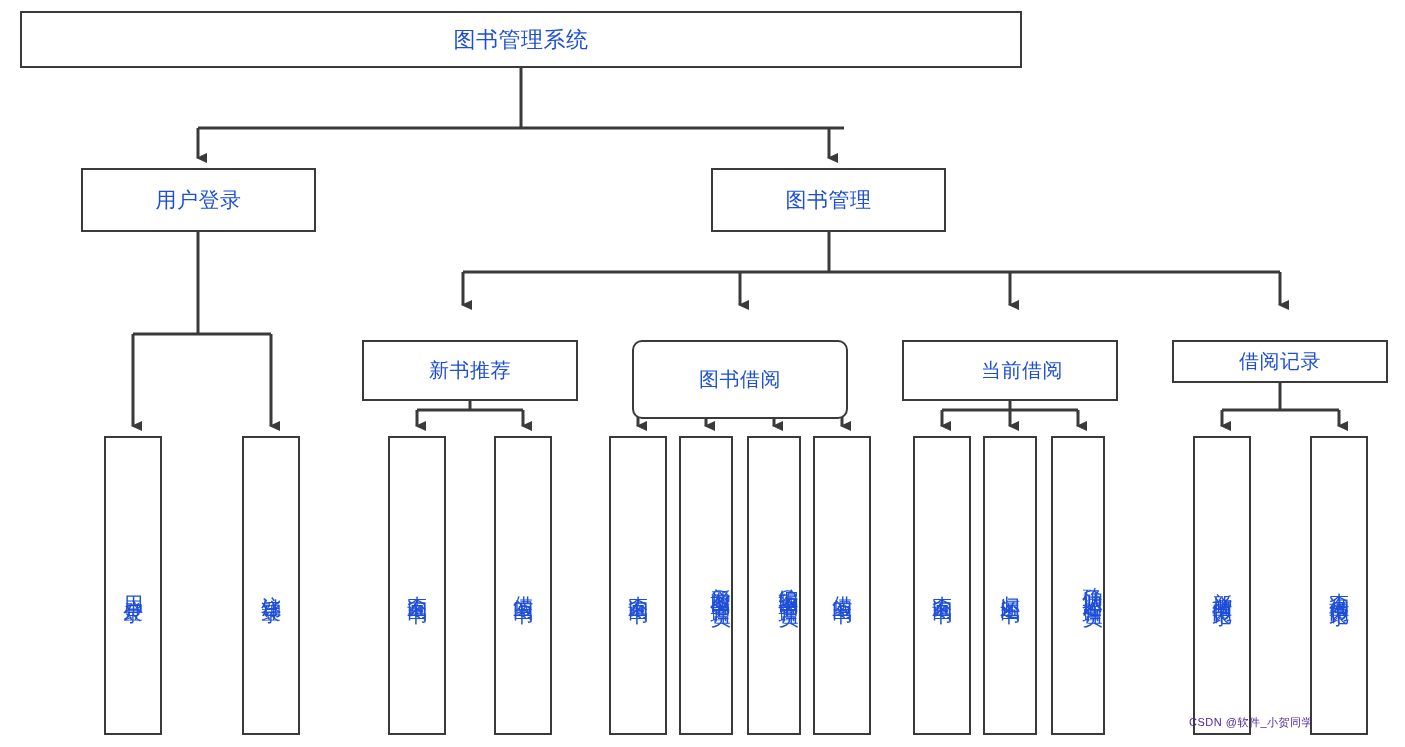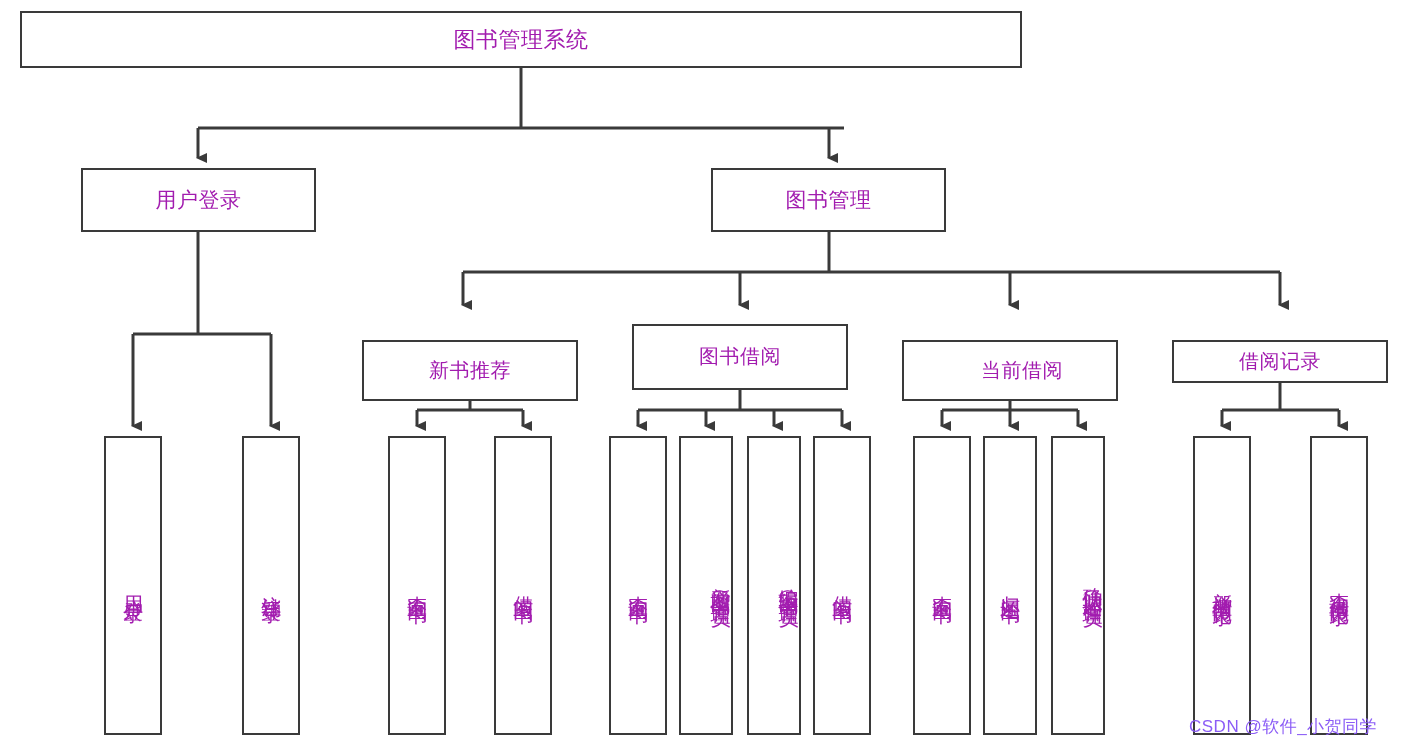--- a/index.html
+++ b/index.html
@@ -22,21 +22,21 @@
     left: 0; top: 0;
     width: 1405px;
     height: 747px;
     pointer-events: none;
   }
   .node {
     position: absolute;
     box-sizing: border-box;
     border: 2.5px solid #3a3a3a;
     background: #ffffff;
-    color: #a21caf;
+    color: #1d4ed8;
     display: flex;
     align-items: center;
     justify-content: center;
     text-align: center;
     line-height: 1.08;
     font-size: 21px;
     letter-spacing: 0.5px;
   }
   .node.root { font-size: 22px; }
   .node.lvl2 { font-size: 21px; }
@@ -46,22 +46,22 @@
     writing-mode: vertical-rl;
     text-orientation: upright;
     letter-spacing: 3px;
     padding: 4px 0;
     white-space: nowrap;
     overflow: hidden;
   }
   .node.leaf.topalign { align-items: flex-start; }
   .watermark {
     position: absolute;
-    font-size: 17px;
-    color: #8b5cf6;
+    font-size: 11px;
+    color: #4c1d95;
     white-space: nowrap;
     letter-spacing: 0.5px;
   }
 </style>
 </head>
 <body>
 
 <div id="stage">
 
   <svg id="wires" viewBox="0 0 1405 747">
@@ -113,21 +113,21 @@
       <path d="M1339,410 L1339,426" marker-end="url(#arw)"></path>
     </g>
   </svg>
 
   <div class="node root" style="left:20px; top:11px; width:1002px; height:57px;">图书管理系统</div>
 
   <div class="node lvl2" style="left:81px; top:168px; width:235px; height:64px;">用户登录</div>
   <div class="node lvl2" style="left:711px; top:168px; width:235px; height:64px;">图书管理</div>
 
   <div class="node lvl3" style="left:362px; top:315px; width:216px; height:61px;">新书推荐</div>
-  <div class="node lvl3" style="left:632px; top:299px; width:216px; height:66px;">图书借阅</div>
+  <div class="node lvl3" style="left:632px; top:315px; width:216px; height:79px;border-radius:10px;">图书借阅</div>
   <div class="node lvl3" style="left:902px; top:315px; width:216px; height:61px;padding-left:24px;">当前借阅</div>
   <div class="node lvl3" style="left:1172px; top:315px; width:216px; height:43px;">借阅记录</div>
 
   <div class="node leaf" style="left:104px; top:436px; width:58px; height:299px;">用户登录</div>
   <div class="node leaf" style="left:242px; top:436px; width:58px; height:299px;">注销登录</div>
 
   <div class="node leaf" style="left:388px; top:436px; width:58px; height:299px;">查询图书</div>
   <div class="node leaf" style="left:494px; top:436px; width:58px; height:299px;">借阅图书</div>
 
   <div class="node leaf" style="left:609px; top:436px; width:58px; height:299px;">查询图书</div>

